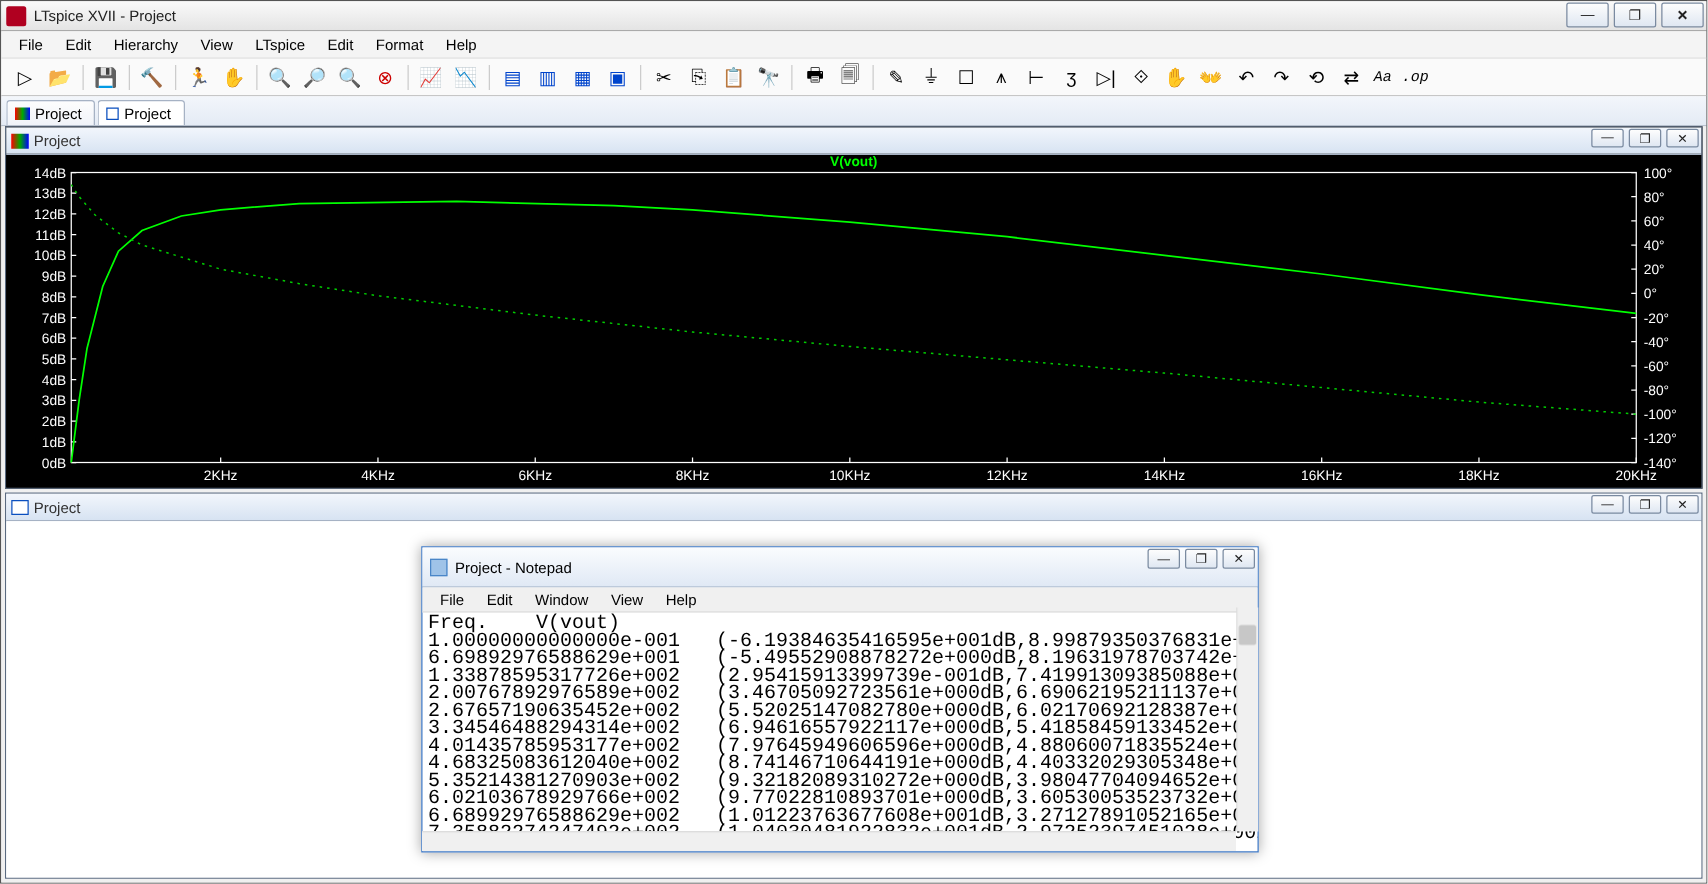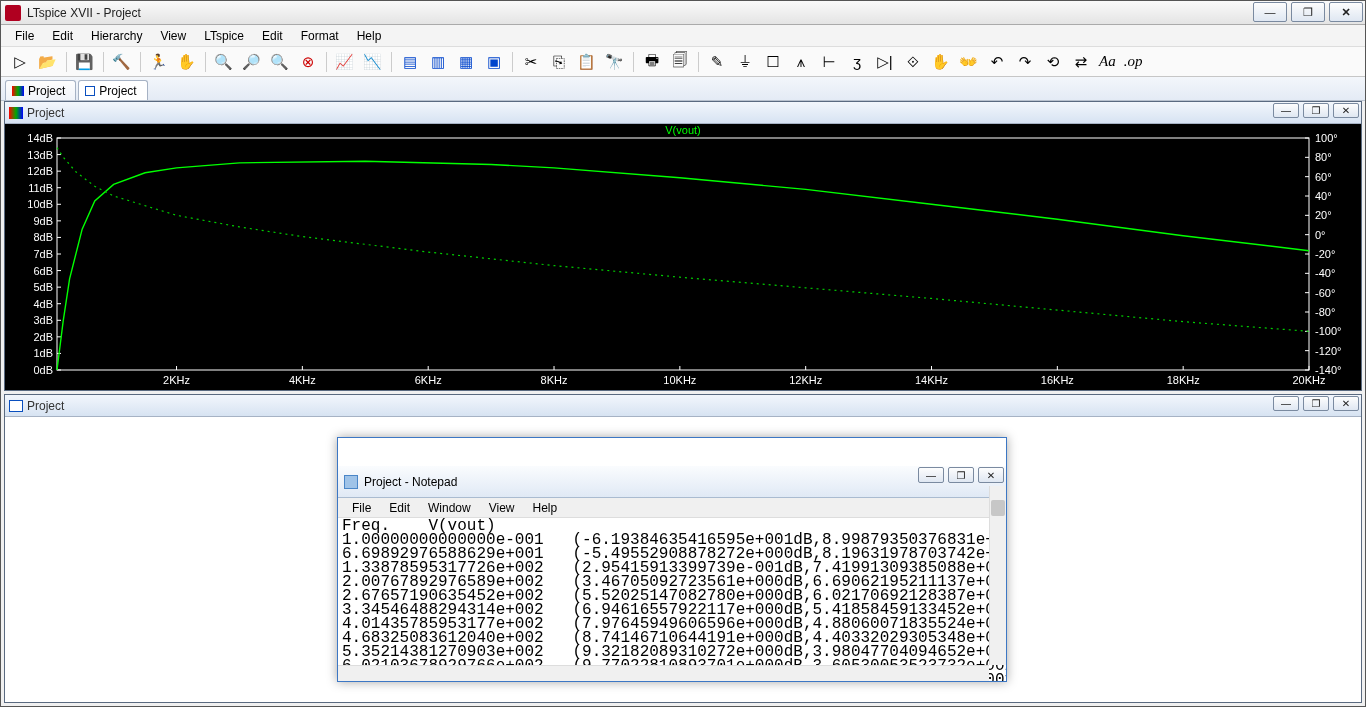--- a/index.html
+++ b/index.html
@@ -12,21 +12,21 @@
   .win-btns { display: flex; height: 100%; }
   .win-btn { width: 34px; height: 20px; margin: 1px 2px; border: 1px solid #7a8aa0; border-radius: 2px; background: linear-gradient(#fdfdfd,#dfe7f2); display:flex; align-items:center; justify-content:center; font-size:11px; color:#222; cursor:pointer; }
   .win-btn.close { font-weight:bold; }
   
   .menubar { height: 22px; background: #f4f4f4; display: flex; align-items: center; padding-left: 6px; gap: 2px; border-bottom: 1px solid #ddd; }
   .menubar span { padding: 2px 8px; cursor: pointer; }
   
   .toolbar { height: 30px; background: #fafafa; border-bottom: 1px solid #c6c6c6; display:flex; align-items:center; padding-left:6px; gap:2px; }
   .tb-btn { width: 26px; height: 24px; display:flex; align-items:center; justify-content:center; font-size:15px; cursor:pointer; border-radius:2px; }
   .tb-sep { width:1px; height:20px; background:#ccc; margin:0 3px; }
-  .tb-text { font-style: italic; font-family: Liberation Serif, serif; font-size:15px; padding:0 3px; cursor:pointer;}
+  .tb-text { font-style: italic; font-family: Liberation Mono, monospace; font-size:12px; padding:0 3px; cursor:pointer;}
   
   .doc-tabs { height: 24px; background: linear-gradient(#f3f6fb,#e4ebf5); border-bottom: 1px solid #b8c1ce; display:flex; align-items:flex-end; padding-left:4px; gap:0; }
   .doc-tab { height: 20px; padding: 2px 10px 2px 6px; border:1px solid #a6b2c4; border-bottom:none; background: linear-gradient(#fdfdfd,#f0f3f9); display:flex; align-items:center; gap:4px; margin-right:2px; border-radius:3px 3px 0 0; cursor:pointer;}
   .doc-tab.active { background:#fff; }
   .doc-tab .swatch { width:12px; height:10px; display:inline-block; }
   .swatch.plot { background:linear-gradient(90deg,#f00,#0a0,#00f); }
   .swatch.sch { border:1px solid #0a4fbf; width:10px; height:10px; }
   
   .mdi { flex:1; background: #f0f0f0; position:relative; padding:0 3px 3px 3px; display:flex; flex-direction:column; gap:3px; }
   .child-window { border:1px solid #5a6a80; background:#000; display:flex; flex-direction:column; position:relative; }
@@ -35,31 +35,31 @@
   .child-titlebar .sw { width:14px; height:12px; margin-right:4px; display:inline-block; }
   .child-titlebar .title { flex:1; }
   .child-titlebar .win-btns .win-btn { width:26px; height:15px; font-size:10px; }
   .plot-area { flex:1; background:#000; position:relative; }
   .plot-area canvas, .plot-area svg { position:absolute; left:0; top:0; }
   .sch-area { flex:1; background:#fff; }
   .plot-window { height: 290px; }
   .sch-window { flex:1; }
   
   .notepad { position:absolute; left:337px; top:437px; width:670px; height:245px; background:#fff; border:1px solid #3c77c4; box-shadow:0 0 10px rgba(0,0,0,.35); display:flex; flex-direction:column; }
-  .np-titlebar { height:32px; background:linear-gradient(#fafcfe,#e0e9f5); border-bottom:1px solid #aabbd0; display:flex; align-items:center; padding-left:6px;margin-top:28px; }
+  .np-titlebar { height:32px; background:linear-gradient(#fafcfe,#e0e9f5); border-bottom:1px solid #aabbd0; display:flex; align-items:center; padding-left:6px; }
   .np-titlebar .np-icon { width:14px; height:14px; background:#9fc3e8; border:1px solid #4a86c8; margin-right:6px; }
   .np-titlebar .title { flex:1; }
   .np-titlebar .win-btn { width:26px; height:16px; font-size:10px; }
   .np-menu { height:20px; background:#f0f0f0; display:flex; align-items:center; padding-left:6px; gap:2px; border-bottom:1px solid #ddd; }
   .np-menu span { padding:1px 8px; cursor:pointer; }
   .np-body { flex:1; overflow:auto; font-family: Liberation Mono, monospace; font-size:16px; padding:1px 4px; white-space:pre; line-height:14px; position:relative; }
   .np-scroll { position:absolute; right:0; top:48px; bottom:16px; width:17px; background:#f0f0f0; border-left:1px solid #ddd;}
   .np-scroll-thumb { position:absolute; top:14px; left:1px; right:1px; height:16px; background:#c7c7c7; border-radius:2px;}
   .np-scroll-h { position:absolute; left:0; right:17px; bottom:0; height:16px; background:#f0f0f0; border-top:1px solid #ddd;}
-  .trace-name { position:absolute; color:#00ff00; font-size:11px; font-weight:normal; top:0; left:50%; transform:translateX(-50%); }
+  .trace-name { position:absolute; color:#00ff00; font-size:11px; font-weight:bold; top:0; left:50%; transform:translateX(-50%); }
 </style>
 </head>
 <body>
 
 <div class="main-window">
 
   <div class="titlebar">
     <span class="icon"></span>
     <span class="title">LTspice XVII - Project</span>
     <div class="win-btns">

